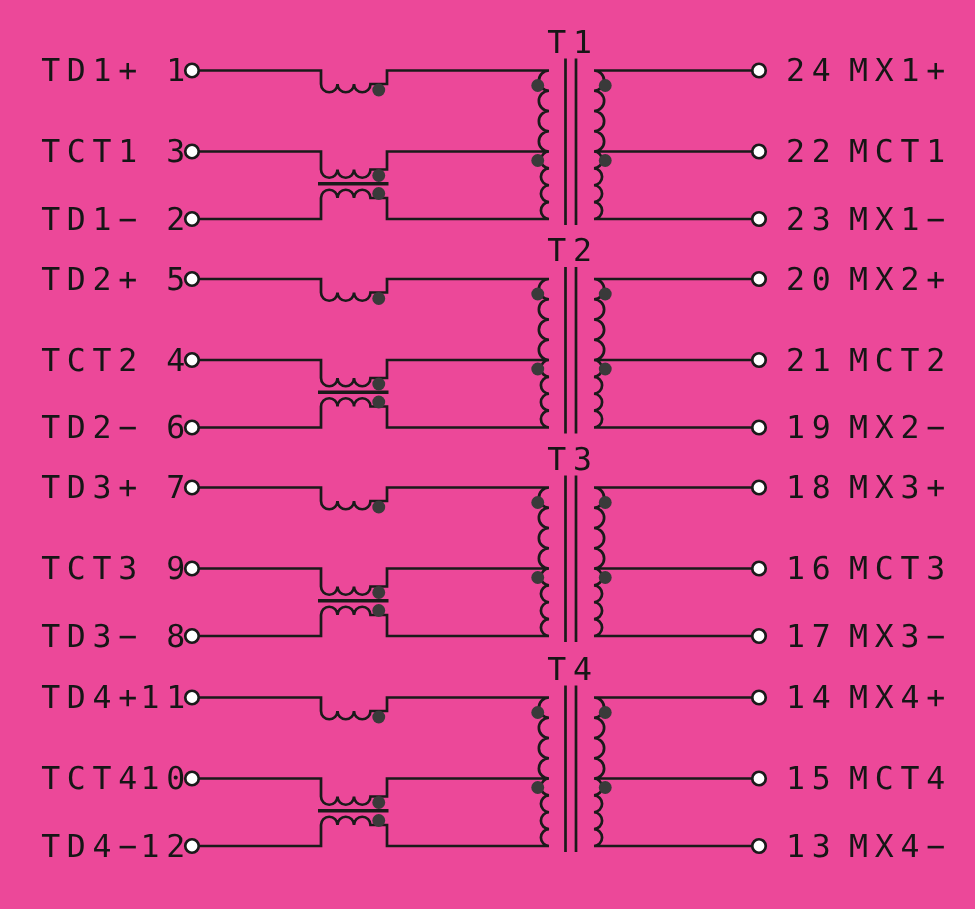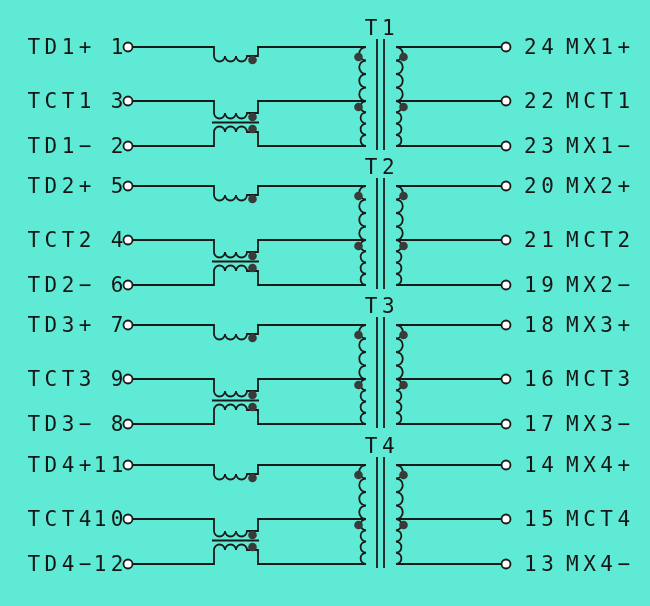--- a/index.html
+++ b/index.html
@@ -1,16 +1,16 @@
 <!DOCTYPE html>
 <html><head>
 <meta charset="utf-8">
 <style>
   html,body{margin:0;padding:0;background:#ffffff}
-  .canvas{position:relative;width:650px;height:606px;background:#5eead4;overflow:hidden}
+  .canvas{position:relative;width:650px;height:606px;background:#ec4899;overflow:hidden}
   svg{display:block}
   .wire{fill:none;stroke:#1a1a1a;stroke-width:1.8}
   .bar{fill:none;stroke:#1a1a1a;stroke-width:2.2}
   .term{fill:#ffffff;stroke:#1a1a1a;stroke-width:1.8}
   .dot{fill:#3a3a3a;stroke:none}
   text{
     font-family:"DejaVu Sans Mono","Liberation Mono",monospace;
     font-size:21px;
     letter-spacing:4.5px;
     fill:#161616;

